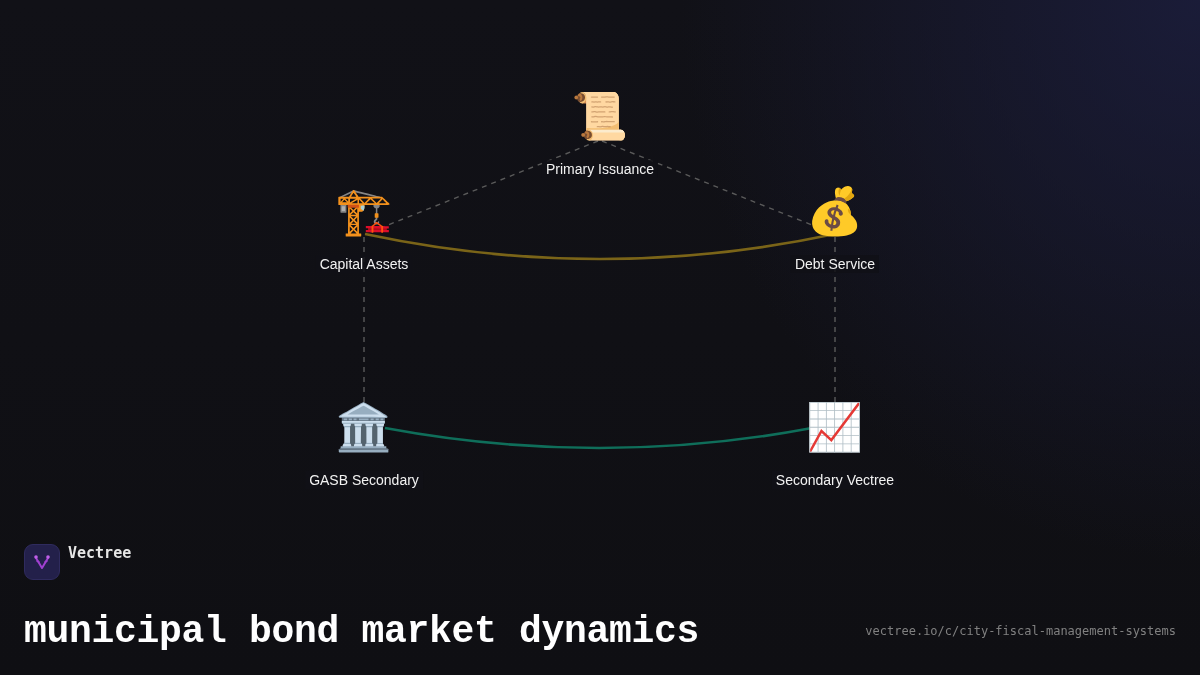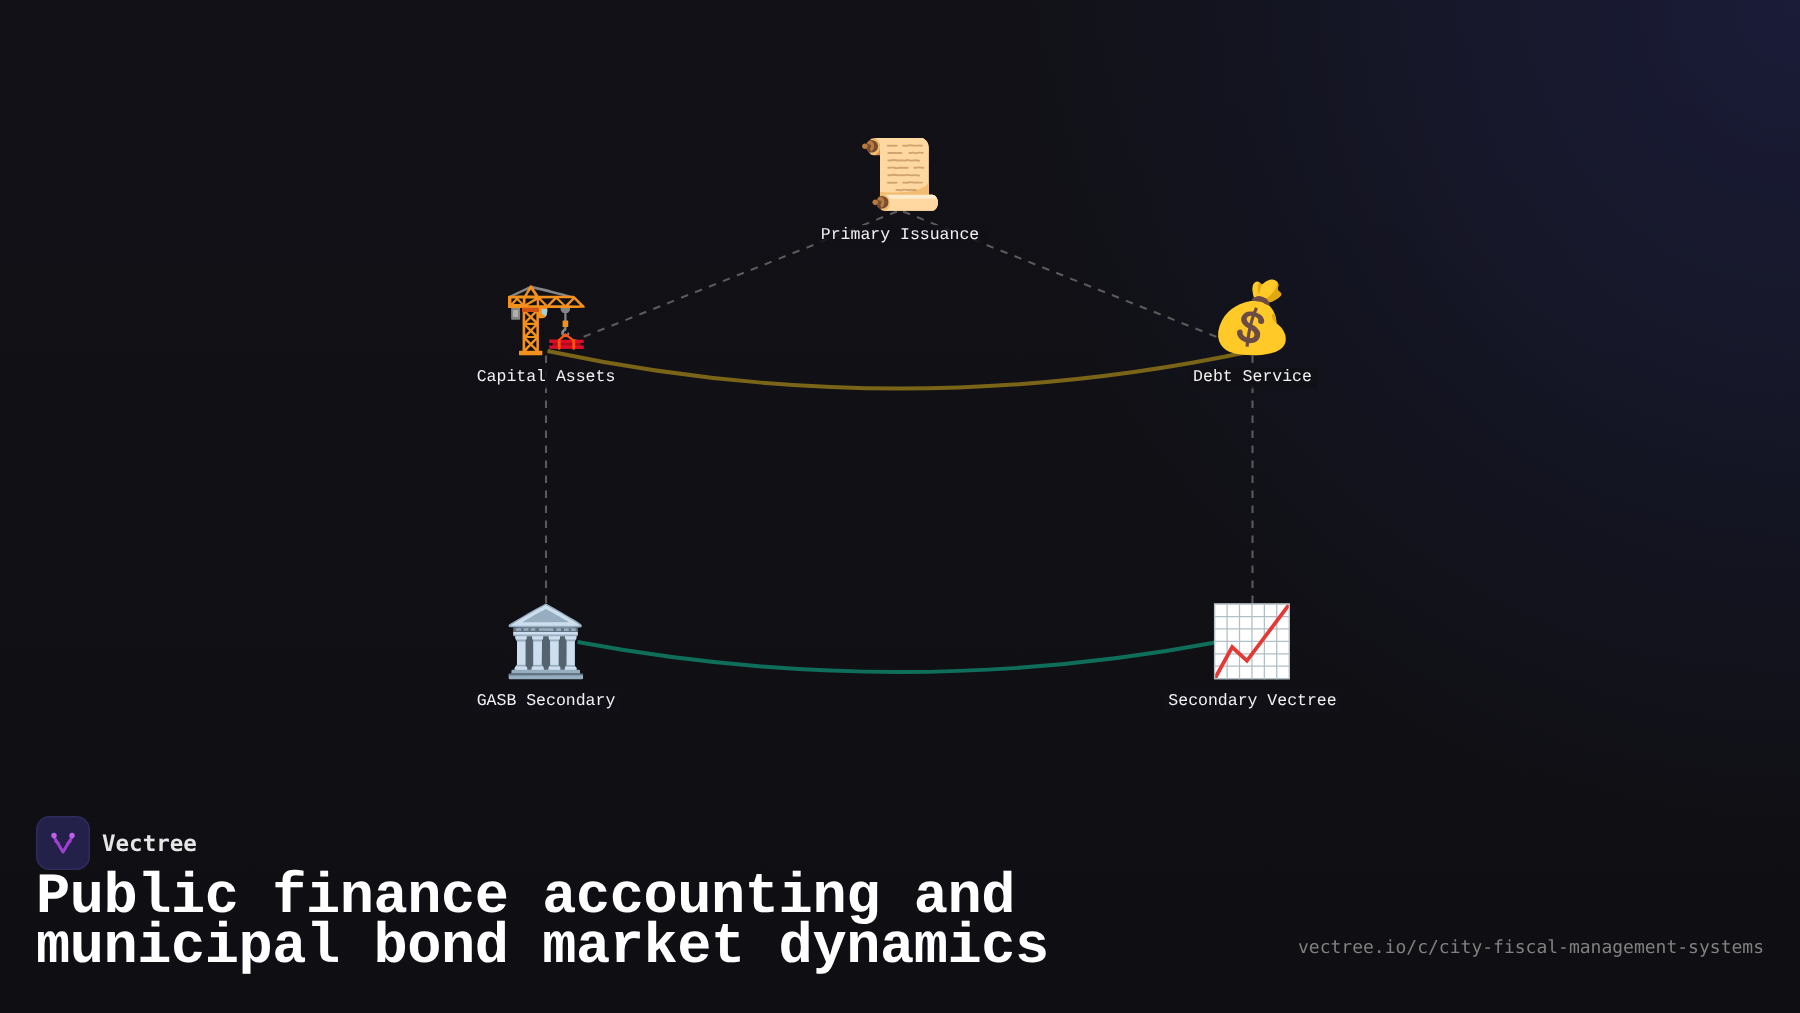--- a/index.html
+++ b/index.html
@@ -19,27 +19,27 @@
     .node {
       position: absolute; z-index: 2;
       display: flex; flex-direction: column; align-items: center;
       transform: translateX(-50%);
     }
     .node .emoji {
       font-size: 46px; line-height: 56px; height: 56px;
       font-family: "DejaVu Sans", sans-serif;
     }
     .node .label {
-      margin-top: 6px;
-      font-size: 11px; color: #f2f2f2; white-space: nowrap;
-      background: rgba(17,17,22,0.85); padding: 1px 4px; font-family: Liberation Mono, monospace;
+      margin-top: 16px;
+      font-size: 14px; color: #f2f2f2; white-space: nowrap;
+      background: rgba(17,17,22,0.85); padding: 1px 4px;
     }
     .brand {
       position: absolute; left: 24px; top: 544px; z-index: 3;
-      display: flex; align-items: center; gap: 8px;
+      display: flex; align-items: flex-start; gap: 8px;
     }
     .brand-logo {
       width: 34px; height: 34px; border-radius: 9px;
       background: #23204a; border: 1px solid #2f2b5e;
       display: flex; align-items: center; justify-content: center;
     }
     .brand-name {
       font-family: "DejaVu Sans Mono", monospace; font-weight: bold;
       color: #e6e6e6; font-size: 15px;
     }
@@ -100,17 +100,17 @@
       <path d="M4 6 L10 16 L16 6" fill="none" stroke="#a040d0" stroke-width="2" stroke-linecap="round" stroke-linejoin="round"></path>
       <circle cx="4" cy="5" r="1.8" fill="#c060e8"></circle>
       <circle cx="16" cy="5" r="1.8" fill="#c060e8"></circle>
       <path d="M7 10 L5 9 M13 10 L15 9" stroke="#a040d0" stroke-width="1.5" stroke-linecap="round"></path>
     </svg>
   </div>
   <span class="brand-name">Vectree</span>
 </div>
 
 <h1 class="title">
-  <span>Public finance accounting and</span><br>
+  <br>
   <span>municipal bond market dynamics</span>
 </h1>
 
 <div class="url">vectree.io/c/city-fiscal-management-systems</div>
 
 </body></html>

